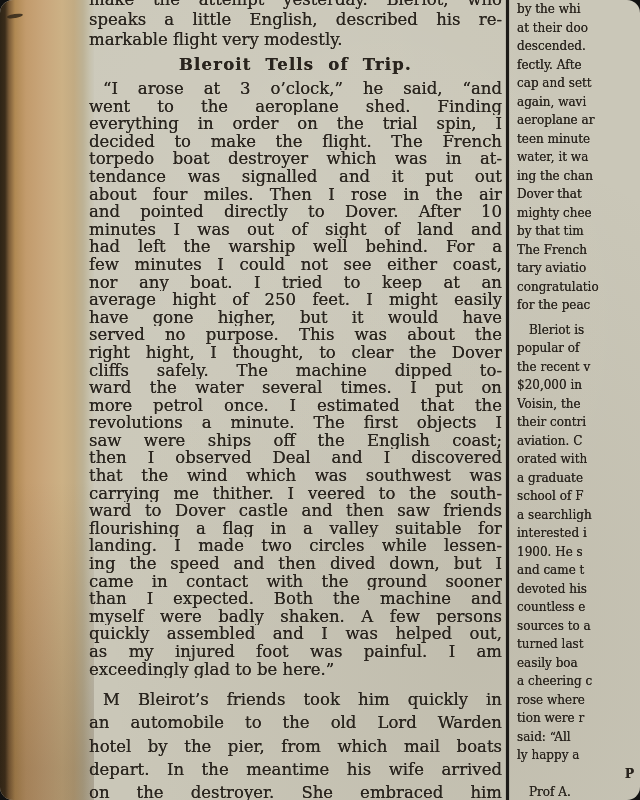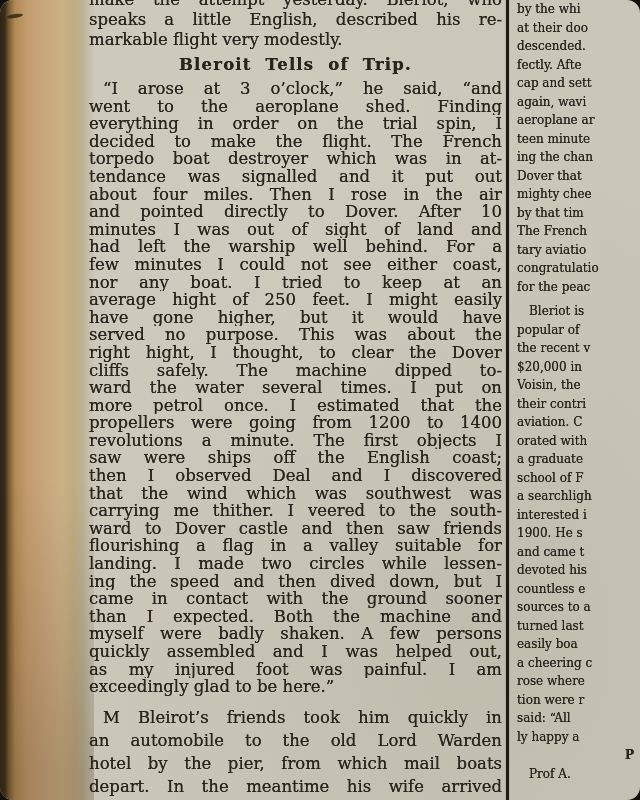--- a/index.html
+++ b/index.html
@@ -95,21 +95,20 @@
       <div class="line">had left the warship well behind.  For a</div>
       <div class="line">few minutes I could not see either coast,</div>
       <div class="line">nor any boat.  I tried to keep at an</div>
       <div class="line">average hight of 250 feet.  I might easily</div>
       <div class="line">have gone higher, but it would have</div>
       <div class="line">served no purpose.  This was about the</div>
       <div class="line">right hight, I thought, to clear the Dover</div>
       <div class="line">cliffs safely.  The machine dipped to-</div>
       <div class="line">ward the water several times.  I put on</div>
       <div class="line">more petrol once.  I estimated that the</div>
-      <div class="line">propellers were going from 1200 to 1400</div>
       <div class="line">revolutions a minute.  The first objects I</div>
       <div class="line">saw were ships off the English coast;</div>
       <div class="line">then I observed Deal and I discovered</div>
       <div class="line">that the wind which was southwest was</div>
       <div class="line">carrying me thither.  I veered to the south-</div>
       <div class="line">ward to Dover castle and then saw friends</div>
       <div class="line">flourishing a flag in a valley suitable for</div>
       <div class="line">landing.  I made two circles while lessen-</div>
       <div class="line">ing the speed and then dived down, but I</div>
       <div class="line">came in contact with the ground sooner</div>
@@ -129,20 +128,21 @@
 
   <div class="right-col">
       <div class="line">by the whi</div>
       <div class="line">at their doo</div>
       <div class="line">descended.</div>
       <div class="line">fectly.  Afte</div>
       <div class="line">cap and sett</div>
       <div class="line">again, wavi</div>
       <div class="line">aeroplane ar</div>
       <div class="line">teen minute</div>
+      <div class="line">water, it wa</div>
       <div class="line">ing the chan</div>
       <div class="line">Dover that</div>
       <div class="line">mighty chee</div>
       <div class="line">by that tim</div>
       <div class="line">The French</div>
       <div class="line">tary aviatio</div>
       <div class="line">congratulatio</div>
       <div class="line">for the peac</div>
       <div class="line gap in">Bleriot is</div>
       <div class="line">popular of</div>

